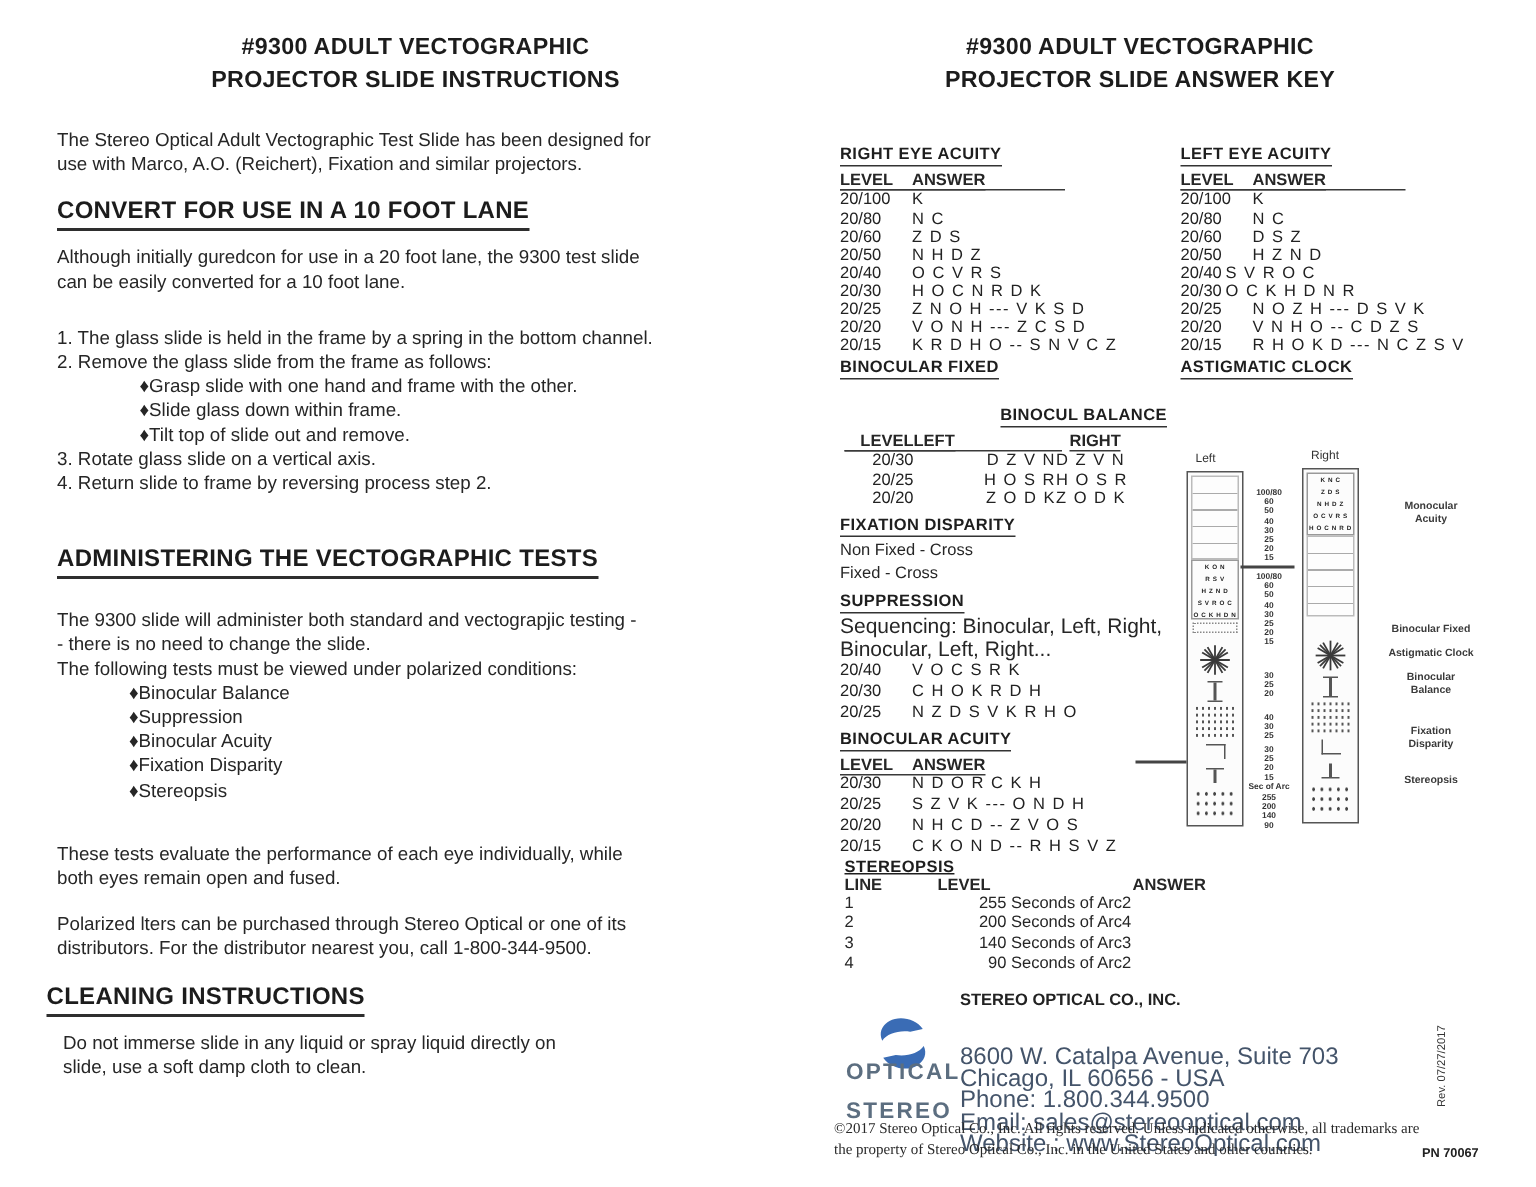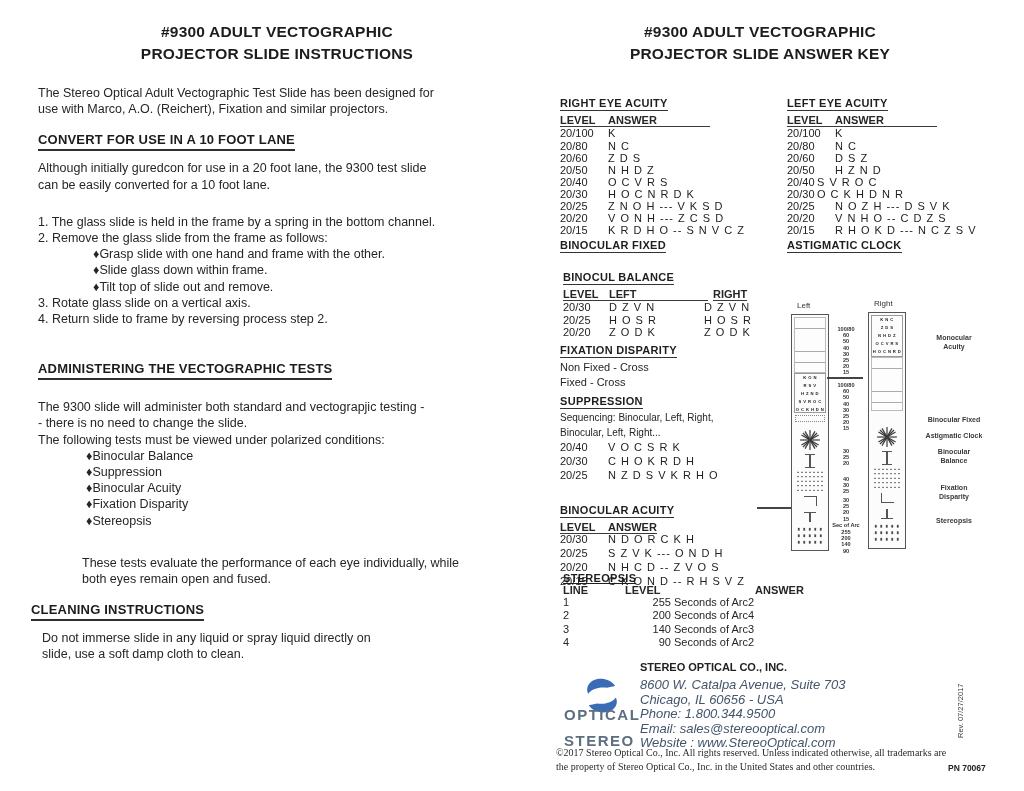--- a/index.html
+++ b/index.html
@@ -7,21 +7,21 @@
     width:1024px;height:791px;background:#ffffff;position:relative;overflow:hidden;
     font-family:"Liberation Sans",sans-serif;color:#262626;
     -webkit-font-smoothing:antialiased;
   }
   .pre{white-space:pre-line;}
   
   #page-left{position:absolute;left:38px;top:0;width:478px;}
   .doc-title{margin-top:21px;text-align:center;font-size:15.5px;font-weight:bold;line-height:22px;letter-spacing:.2px;color:#1c1c1c;}
   .body-line{font-size:12.5px;line-height:16.2px;}
   .mt-intro{margin-top:20px;}
-  .sec-head{margin-top:15px;font-size:13px;font-weight:bold;color:#1c1c1c;}
+  .sec-head{margin-top:15px;font-size:16px;font-weight:bold;color:#1c1c1c;}
   .sec-head .ul{display:inline-block;border-bottom:2px solid #2e2e2e;padding-bottom:2px;letter-spacing:.2px;}
   .mt-sm{margin-top:9px;}
   .mt-list{margin-top:21px;}
   .mt-head2{margin-top:34px;}
   .mt-para{margin-top:19px;}
   .mt-block{margin-top:15px;}
   .indent-bullet{padding-left:55px;}
   .indent-bullet2{padding-left:48px;}
   .clean-head{margin-left:-7px;}
   .clean-body{margin-left:4px;}
@@ -33,21 +33,21 @@
   .k-head .ul{display:inline-block;border-bottom:1.8px solid #333;padding-bottom:1px;}
   .hdr-row{display:flex;font-size:11px;font-weight:bold;margin-top:3px;padding-bottom:1px;border-bottom:1.6px solid #3a3a3a;}
   .hdr-row .w{border-bottom:1.6px solid #3a3a3a;margin-bottom:-1.6px;}
   .r{display:flex;font-size:11px;line-height:12.1px;font-weight:500;color:#222;}
   .lvl{width:48px;flex:none;}
   .lvl44{width:46px;flex:none;}
   .ans{letter-spacing:1px;}
   .lft{width:95px;flex:none;letter-spacing:1px;}
   .tbl-footer{margin-top:3px;}
   .fd-line{font-size:11px;line-height:15px;}
-  .seq{font-size:10px;line-height:15px;}
+  .seq{font-size:14px;line-height:15px;}
   
   .st-hdr{display:flex;font-size:11px;font-weight:bold;}
   .st-line{width:62px;flex:none;}
   .st-level{width:123px;flex:none;text-align:right;}
   .st-ans{position:absolute;left:192px;}
   .st-r{display:flex;font-size:11px;line-height:13.4px;position:relative;}
   .st-a{position:absolute;left:185px;}
   
   #diagram{position:absolute;left:235px;top:298px;width:239px;height:268px;}
   .strip{position:absolute;border:1.5px solid #555;background:#fcfcfc;box-sizing:border-box;padding:2px;display:flex;flex-direction:column;align-items:center;}
@@ -71,21 +71,21 @@
   .corner-bl{border-bottom:1.8px solid #555;border-left:1.8px solid #555;}
   .corner-b{border-bottom:1.8px solid #555;}
   .corner-b::after{content:"";position:absolute;left:5px;bottom:0;width:1.8px;height:9px;background:#555;}
   .dotgrid{width:86%;height:20px;background-image:radial-gradient(#444 .9px,transparent 1.1px);background-size:5.5px 6.5px;flex:none;}
   .scale{position:absolute;left:44px;width:34px;text-align:center;font-size:5.6px;line-height:6.2px;font-weight:bold;color:#333;}
   .divline{position:absolute;left:42px;top:79px;width:36px;height:1.6px;background:#444;}
   .callout{position:absolute;left:-28px;top:209px;width:34px;height:1.5px;background:#444;}
   .dlabel{position:absolute;left:110px;width:118px;text-align:center;font-size:7px;line-height:8.6px;font-weight:bold;color:#3a3a3a;}
   
   .co-name{position:absolute;left:90px;top:661px;font-size:11px;font-weight:bold;color:#222;}
-  .co-addr{position:absolute;left:90px;top:678px;font-size:13px;line-height:14.6px;color:#44546a;font-style:italic;}
+  .co-addr{position:absolute;left:90px;top:698px;font-size:16px;line-height:14.6px;color:#44546a;}
   .logo-icon{position:absolute;left:28px;top:672px;}
   .logo-word{position:absolute;left:14px;font-size:15px;font-weight:bold;letter-spacing:1.5px;color:#5c6e80;}
   .lw1{top:732px;}
   .lw2{top:706px;}
   .copyright{position:absolute;left:6px;font-size:10px;line-height:14.5px;color:#2a2a2a;font-family:"Liberation Serif",serif;}
   .cp1{top:746px;}
   .cp2{top:760px;font-family:Liberation Serif, serif;}
   .rev{position:absolute;left:406px;top:738px;font-size:7.5px;color:#333;transform:rotate(-90deg);transform-origin:left top;white-space:nowrap;width:70px;}
   .pn{position:absolute;left:398px;top:763px;font-size:8.5px;font-weight:bold;color:#222;}
 </style>
@@ -126,25 +126,29 @@
     <div class="body-line">The 9300 slide will administer both standard and vectograpjic testing -</div>
     <div class="body-line">- there is no need to change the slide.</div>
     <div class="body-line">The following tests must be viewed under polarized conditions:</div>
     <div class="body-line indent-bullet2">♦Binocular Balance</div>
     <div class="body-line indent-bullet2">♦Suppression</div>
     <div class="body-line indent-bullet2">♦Binocular Acuity</div>
     <div class="body-line indent-bullet2">♦Fixation Disparity</div>
     <div class="body-line indent-bullet2">♦Stereopsis</div>
   </div>
 
-  <div class="mt-block" style="margin-top:26px;margin-left:44px;">
+  <div class="mt-block" style="margin-top:26px;">
     <div class="body-line">These tests evaluate the performance of each eye individually, while</div>
     <div class="body-line">both eyes remain open and fused.</div>
   </div>
 
+  <div class="mt-block">
+    <div class="body-line">Polarized lters can be purchased through Stereo Optical or one of its</div>
+    <div class="body-line">distributors. For the distributor nearest you, call 1-800-344-9500.</div>
+  </div>
 
   <div class="sec-head mt-block clean-head"><span class="ul">CLEANING INSTRUCTIONS</span></div>
 
   <div class="mt-sm clean-body">
     <div class="body-line">Do not immerse slide in any liquid or spray liquid directly on</div>
     <div class="body-line">slide, use a soft damp cloth to clean.</div>
   </div>
 </div>
 
 <div id="page-right">
@@ -236,21 +240,21 @@
         <span class="lvl">20/20</span>
         <span class="ans">V N H O -- C D Z S</span>
       </div>
     <div class="r">
         <span class="lvl">20/15</span>
         <span class="ans">R H O K D --- N C Z S V</span>
       </div>
     <div class="k-head tbl-footer"><span class="ul">ASTIGMATIC CLOCK</span></div>
   </div>
 
-  <div class="blk" style="left:13px;top:271px;width:215px;">
+  <div class="blk" style="left:13px;top:271px;width:215px;text-align:right;">
     <div class="k-head"><span class="ul">BINOCUL BALANCE</span></div>
     <div class="hdr-row" style="width:145px;position:relative;">
       <span class="lvl44 w">LEVEL</span>
       <span class="w" style="position:absolute;left:150px;">RIGHT</span>
       <span class="w">LEFT</span>
     </div>
     <div class="r" style="line-height:12.4px;">
         <span class="lvl44">20/30</span>
         <span class="lft">D Z V N</span>
         <span class="ans">D Z V N</span>
@@ -284,21 +288,21 @@
     <div class="r" style="line-height:14px;">
         <span class="lvl">20/30</span>
         <span class="ans">C H O K R D H</span>
       </div>
     <div class="r" style="line-height:14px;">
         <span class="lvl">20/25</span>
         <span class="ans">N Z D S V K R H O</span>
       </div>
   </div>
 
-  <div class="blk" style="left:10px;top:487px;margin-top:17px;">
+  <div class="blk" style="left:10px;top:487px;">
     <div class="k-head"><span class="ul">BINOCULAR ACUITY</span></div>
     <div class="hdr-row" style="width:120px;border-bottom:none;">
       <span class="lvl w">LEVEL</span>
       <span class="w">ANSWER</span>
     </div>
     <div class="r" style="line-height:13.8px;">
         <span class="lvl">20/30</span>
         <span class="ans">N D O R C K H</span>
       </div>
     <div class="r" style="line-height:13.8px;">

